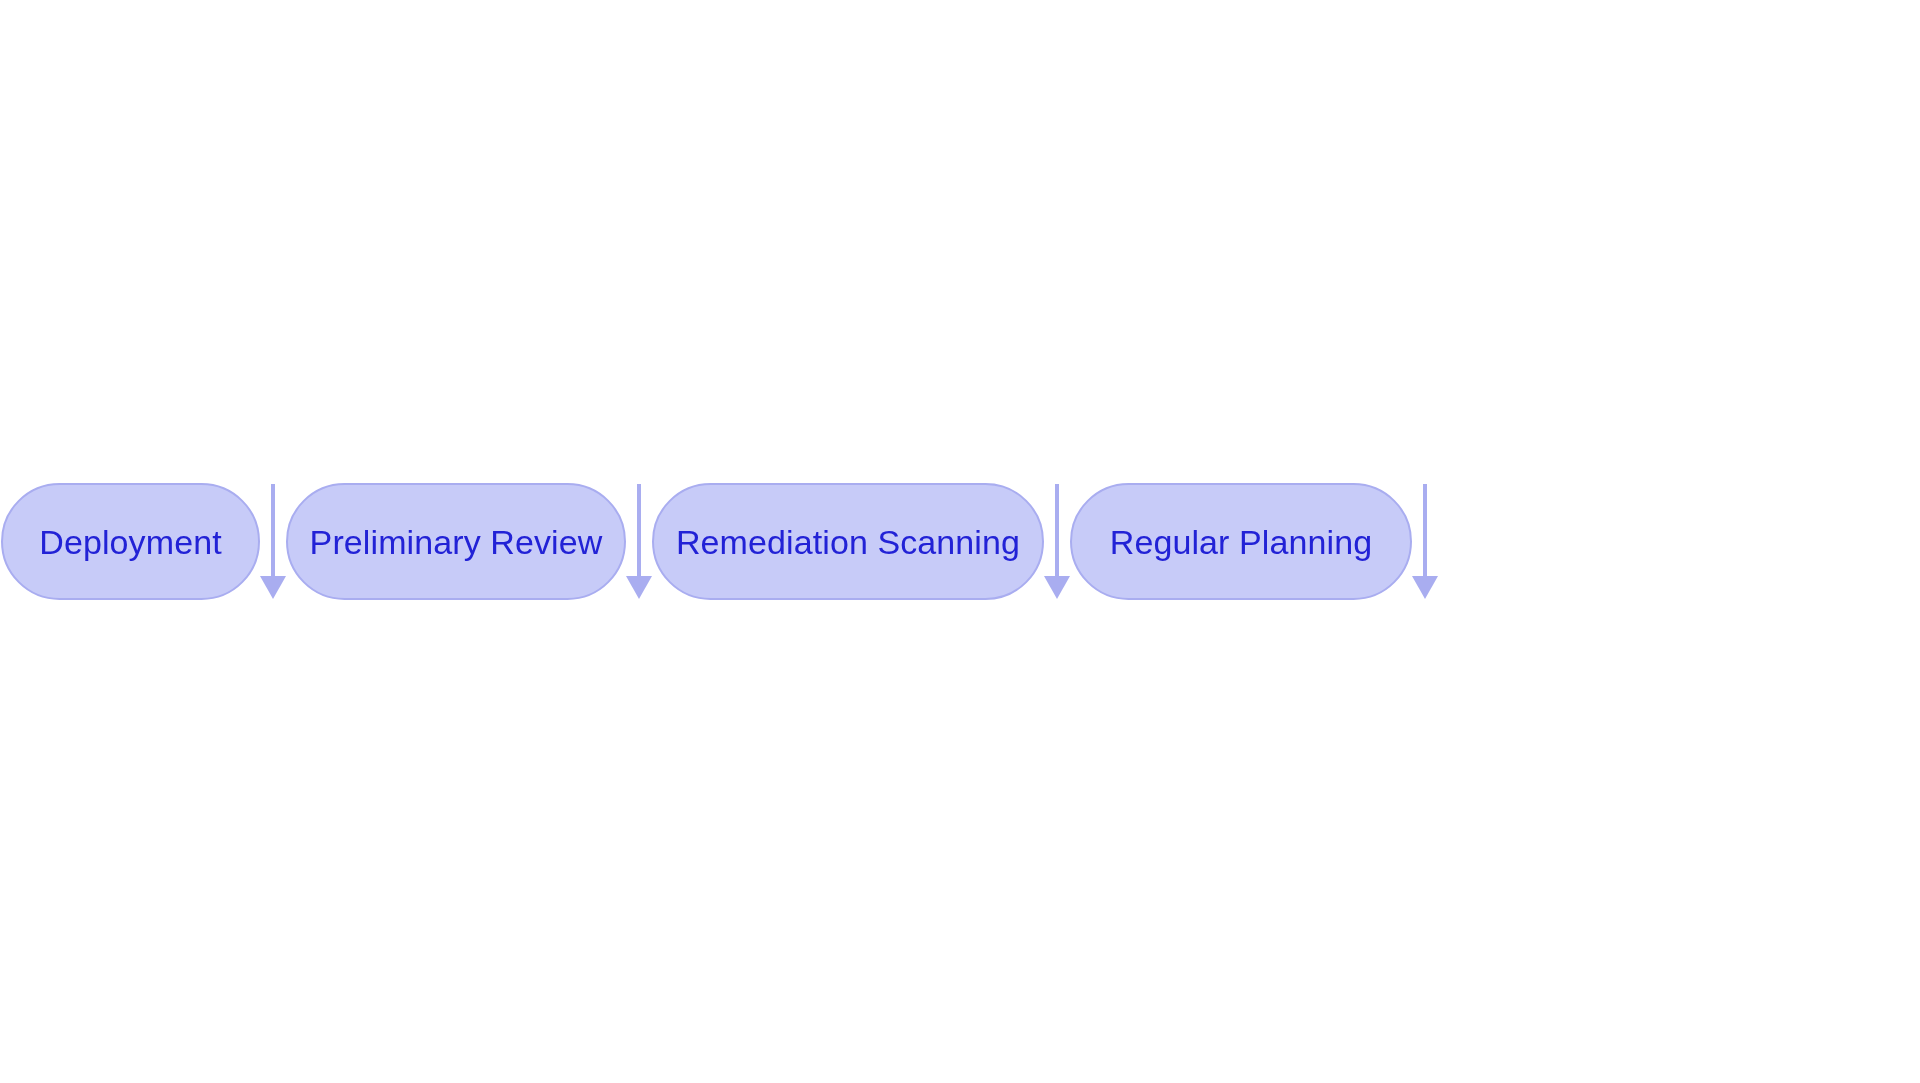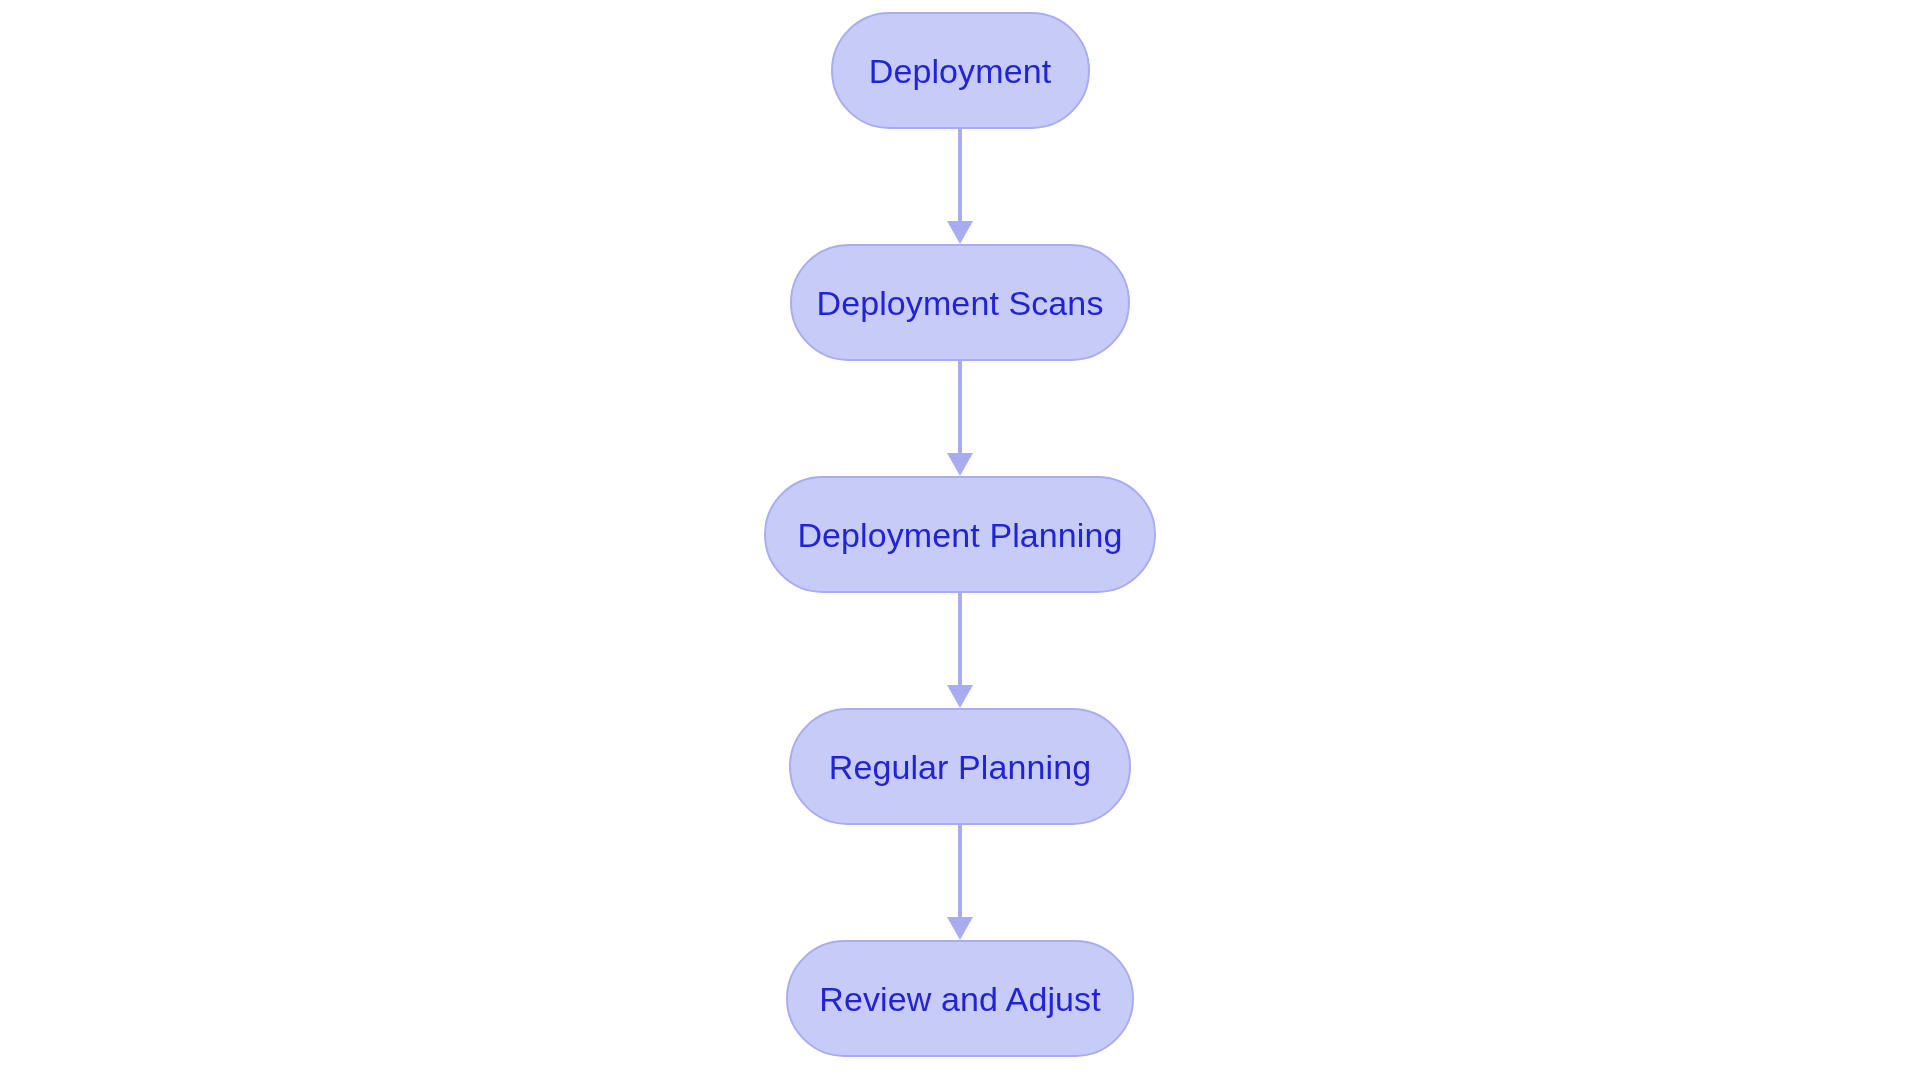--- a/index.html
+++ b/index.html
@@ -21,21 +21,20 @@
     background: #ffffff;
   }
 
   .flow-stack {
     position: absolute;
     left: 0;
     top: 0;
     width: 1920px;
     height: 1083px;
     display: flex;
-    flex-direction: column;
     align-items: center;
     justify-content: flex-start;
   }
 
   
   .flow-node {
     display: flex;
     align-items: center;
     justify-content: center;
     height: 117px;
@@ -105,44 +104,41 @@
     <div class="flow-node node-w-1">
       <span class="flow-node-label">Deployment</span>
     </div>
 
     <div class="flow-connector">
       <div class="connector-line"></div>
       <div class="connector-head"></div>
     </div>
 
     <div class="flow-node node-w-2">
-      <span class="flow-node-label">Deployment Scans</span>
+      <span class="flow-node-label">Preliminary Review</span>
     </div>
 
     <div class="flow-connector">
       <div class="connector-line"></div>
       <div class="connector-head"></div>
     </div>
 
     <div class="flow-node node-w-3">
-      <span class="flow-node-label">Deployment Planning</span>
+      <span class="flow-node-label">Remediation Scanning</span>
     </div>
 
     <div class="flow-connector">
       <div class="connector-line"></div>
       <div class="connector-head"></div>
     </div>
 
     <div class="flow-node node-w-4">
       <span class="flow-node-label">Regular Planning</span>
     </div>
 
     <div class="flow-connector">
       <div class="connector-line"></div>
       <div class="connector-head"></div>
     </div>
 
-    <div class="flow-node node-w-5">
-      <span class="flow-node-label">Review and Adjust</span>
-    </div>
 
   </div>
 </div>
 
 </body></html>

